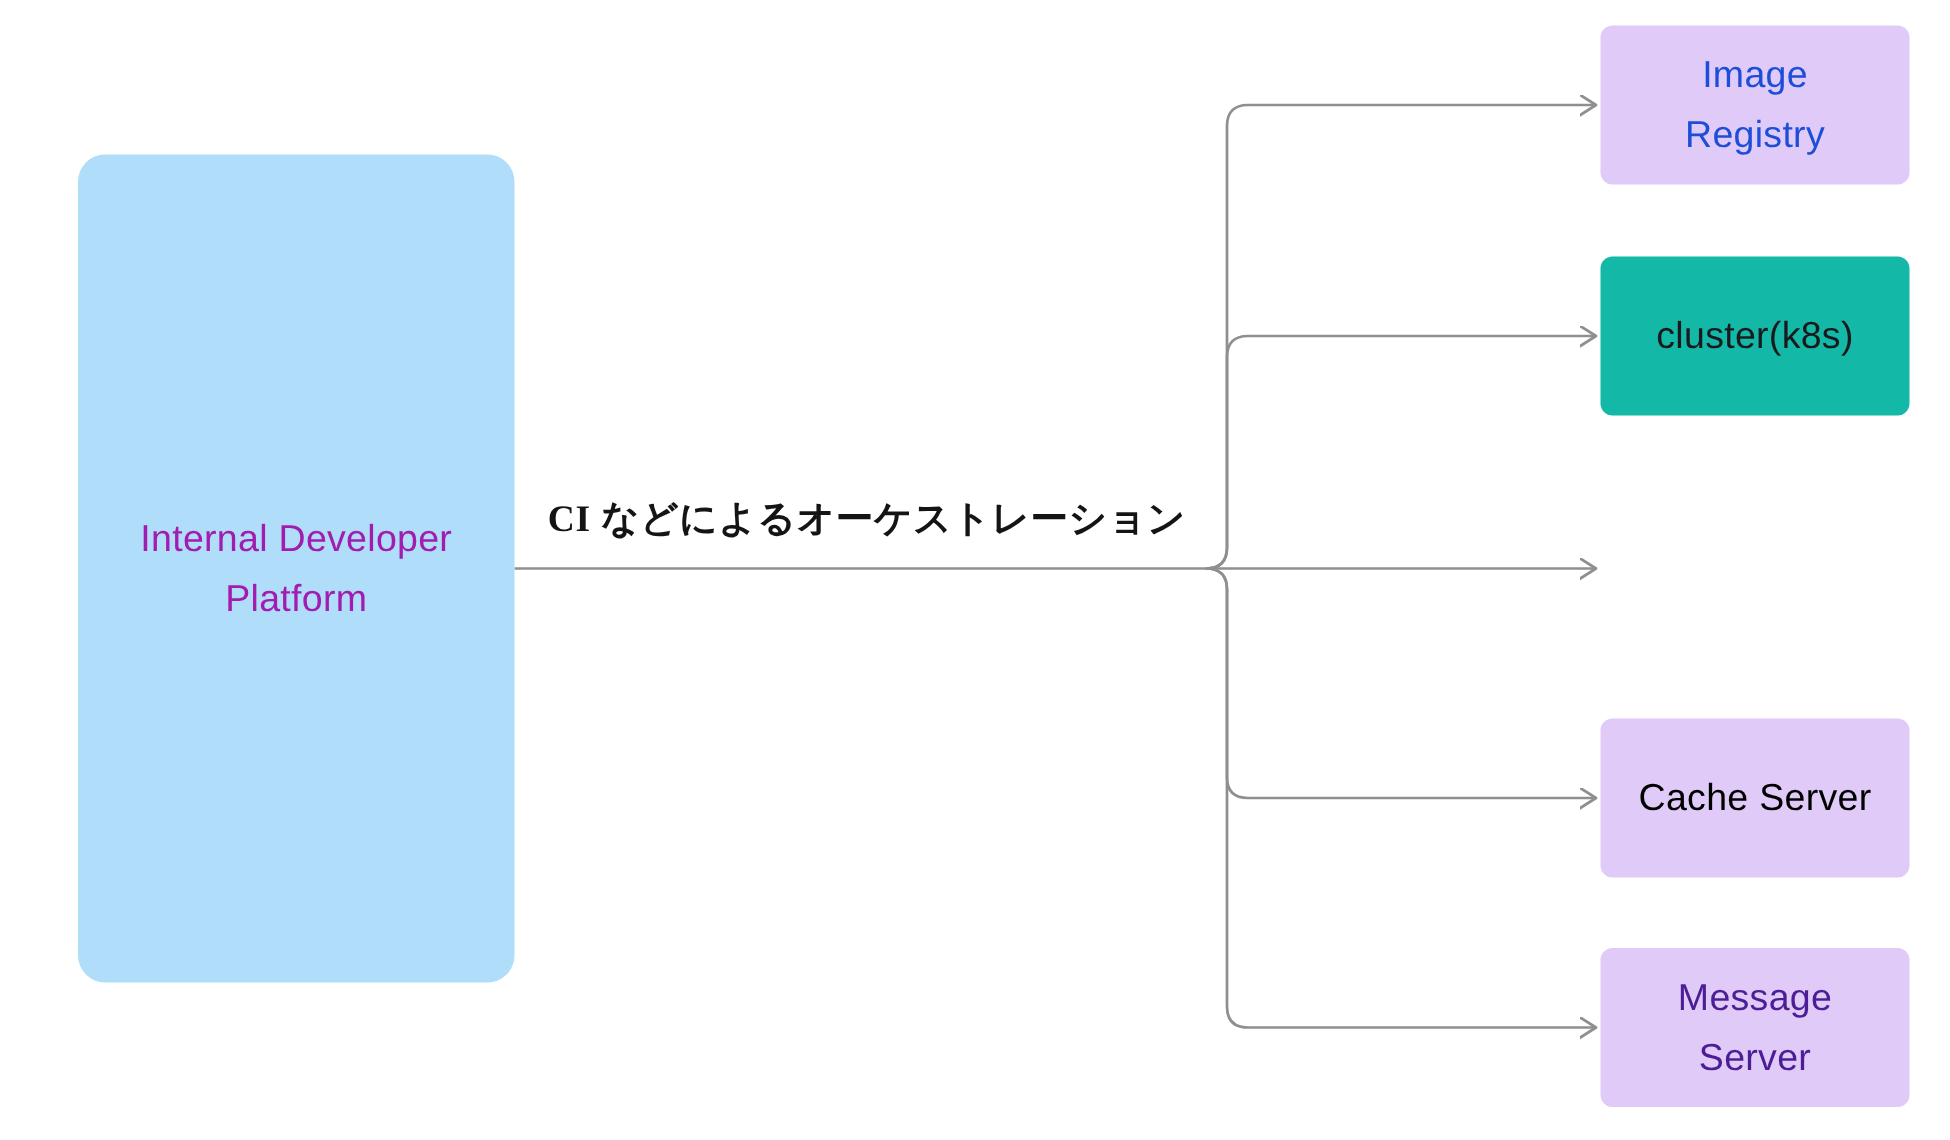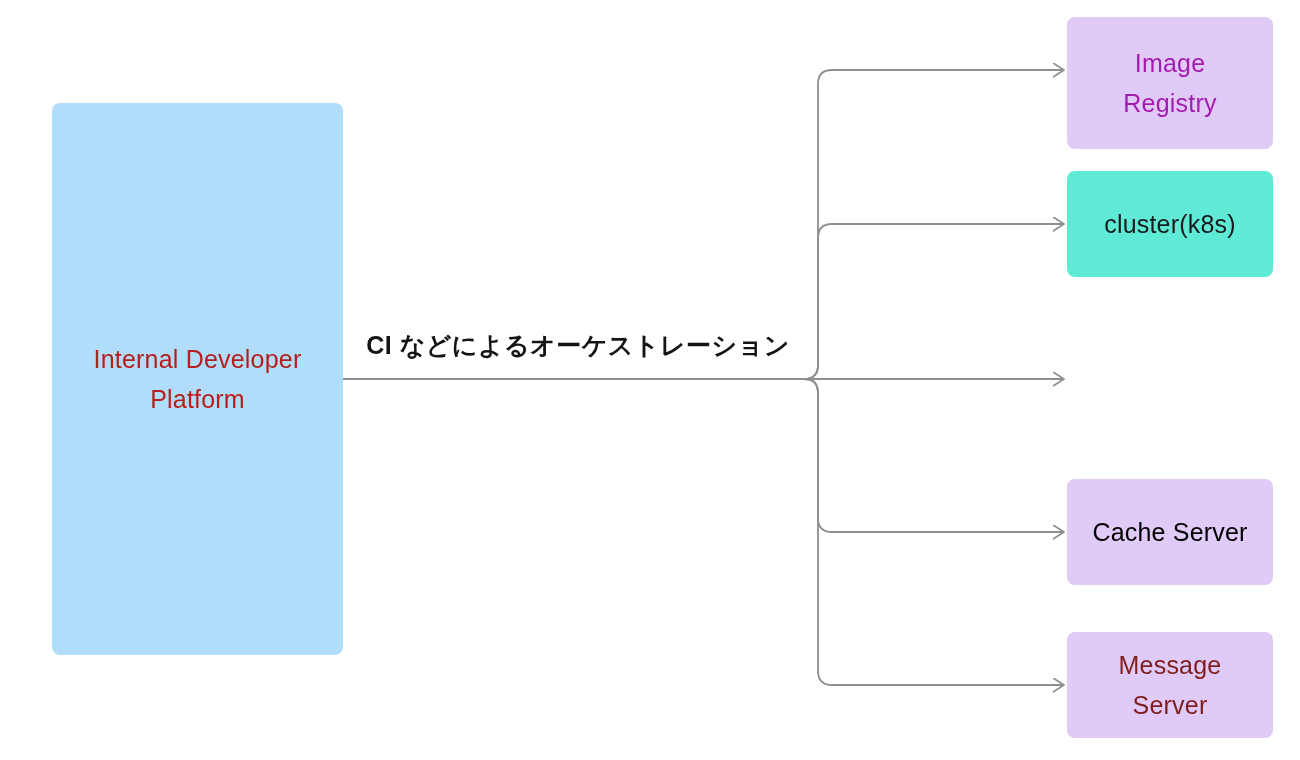--- a/index.html
+++ b/index.html
@@ -46,20 +46,21 @@
   }
   .edge-label {
     position: absolute;
     left: 578px;
     top: 329px;
     transform: translateX(-50%);
     font-size: 25px;
     font-weight: 700;
     white-space: nowrap;
     letter-spacing: 0.5px;
+    font-family: Liberation Serif, serif;
   }
 </style>
 </head>
 <body>
 
 <div class="canvas">
 
   <svg class="edges-svg" viewBox="0 0 1300 760" xmlns="http://www.w3.org/2000/svg">
     <defs>
       <marker id="arrowhead" markerUnits="userSpaceOnUse" markerWidth="16" markerHeight="18" refX="11" refY="7" orient="auto">
@@ -72,33 +73,33 @@
         <path d="M 804 379 Q 818 379 818 365 L 818 238 Q 818 224 832 224 H 1064" fill="none" stroke="#8f8f8f" stroke-width="1.8" stroke-linejoin="round" stroke-linecap="butt" marker-end="url(#arrowhead)"></path>
         <path d="M 804 379 H 1064" fill="none" stroke="#8f8f8f" stroke-width="1.8" stroke-linejoin="round" stroke-linecap="butt" marker-end="url(#arrowhead)"></path>
         <path d="M 804 379 Q 818 379 818 393 L 818 518 Q 818 532 832 532 H 1064" fill="none" stroke="#8f8f8f" stroke-width="1.8" stroke-linejoin="round" stroke-linecap="butt" marker-end="url(#arrowhead)"></path>
         <path d="M 804 379 Q 818 379 818 393 L 818 671 Q 818 685 832 685 H 1064" fill="none" stroke="#8f8f8f" stroke-width="1.8" stroke-linejoin="round" stroke-linecap="butt" marker-end="url(#arrowhead)"></path>
       </g>
   </svg>
 
   <div class="edge-label" style="color: rgb(20, 20, 22);">CI などによるオーケストレーション</div>
 
   <div class="nodes-layer">
-      <div class="node" style="left: 52px; top: 103px; width: 291px; height: 552px; background: rgb(175, 221, 250); color: #b91c1c;">
+      <div class="node" style="left: 52px; top: 103px; width: 291px; height: 552px; background: rgb(175, 221, 250); color: #a21caf; border-radius: 18px;">
         <div class="node-line">Internal Developer</div>
         <div class="node-line">Platform</div>
       </div>
-      <div class="node" style="left: 1067px; top: 17px; width: 206px; height: 132px; background: rgb(224, 202, 247); color: #a21caf;">
+      <div class="node" style="left: 1067px; top: 17px; width: 206px; height: 106px; background: rgb(224, 202, 247); color: #1d4ed8;">
         <div class="node-line">Image</div>
         <div class="node-line">Registry</div>
       </div>
-      <div class="node" style="left: 1067px; top: 171px; width: 206px; height: 106px; background: #5eead4; color: rgb(26, 26, 30);">
+      <div class="node" style="left: 1067px; top: 171px; width: 206px; height: 106px; background: #14b8a6; color: rgb(26, 26, 30);">
         <div class="node-line">cluster(k8s)</div>
       </div>
       <div class="node" style="left: 1067px; top: 479px; width: 206px; height: 106px; background: rgb(224, 202, 247); color: #000000;">
         <div class="node-line">Cache Server</div>
       </div>
-      <div class="node" style="left: 1067px; top: 632px; width: 206px; height: 106px; background: rgb(224, 202, 247); color: #7f1d1d;">
+      <div class="node" style="left: 1067px; top: 632px; width: 206px; height: 106px; background: rgb(224, 202, 247); color: #4c1d95;">
         <div class="node-line">Message</div>
         <div class="node-line">Server</div>
       </div>
     </div>
 
 </div>
 
 </body></html>

